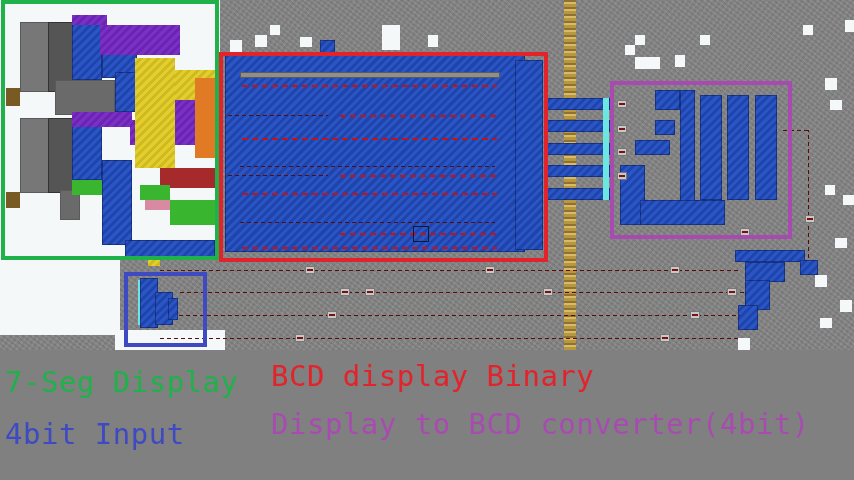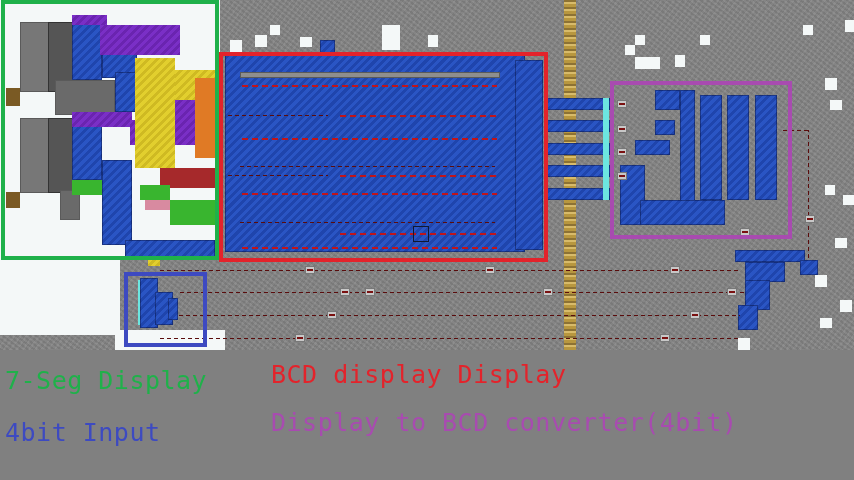--- a/index.html
+++ b/index.html
@@ -24,21 +24,21 @@
   .yellow{position:absolute;background:repeating-linear-gradient(135deg,#e2cf2e 0 3px,#cfba22 3px 6px);}
   .orange{position:absolute;background:#e07a25;}
   .redwool{position:absolute;background:#a6292b;}
   .pink{position:absolute;background:#d88aa0;}
   .green{position:absolute;background:#39b52f;}
   .lamp{position:absolute;background:#7a5a24;}
   .repeater{position:absolute;width:10px;height:8px;background:#c8c8c8;box-shadow:inset 0 0 0 1px #777;}
   .repeater::after{content:"";position:absolute;left:2px;right:2px;top:3px;height:2px;background:#7a1010;}
   .diamond{position:absolute;background:#6ce6e0;}
   .box{position:absolute;box-sizing:border-box;border-style:solid;border-width:4px;}
-  .label{position:absolute;font-size:25px;line-height:1;white-space:pre;letter-spacing:0.5px;}
+  .label{position:absolute;font-size:29px;line-height:1;white-space:pre;letter-spacing:0.5px;}
 </style>
 </head>
 <body>
 
 <div class="scene">
 
   <div class="snow" style="left:0;top:0;width:220px;height:260px;"></div>
   <div class="snow" style="left:0;top:255px;width:120px;height:80px;"></div>
   <div class="snow" style="left:115px;top:330px;width:110px;height:20px;"></div>
   <div class="snow" style="left:255px;top:35px;width:12px;height:12px;"></div>
@@ -179,14 +179,14 @@
   </div>
 
   <div class="box" style="left:1px;top:0;width:218px;height:260px;border-color:#1fb14a;"></div>
   <div class="box" style="left:219px;top:52px;width:329px;height:210px;border-color:#e3232b;"></div>
   <div class="box" style="left:610px;top:81px;width:182px;height:158px;border-color:#a84bb0;"></div>
   <div class="box" style="left:124px;top:272px;width:83px;height:75px;border-color:#3d4ac1;"></div>
 </div>
 
 <div class="label" style="left:5px;top:368px;color:#1fb14a;">7-Seg Display</div>
 <div class="label" style="left:5px;top:420px;color:#3d4ac1;">4bit Input</div>
-<div class="label" style="left:271px;top:362px;color:#e3232b;">BCD display Display</div>
+<div class="label" style="left:271px;top:362px;color:#e3232b;">BCD display Binary</div>
 <div class="label" style="left:271px;top:410px;color:#a84bb0;">Display to BCD converter(4bit)</div>
 
 </body></html>

